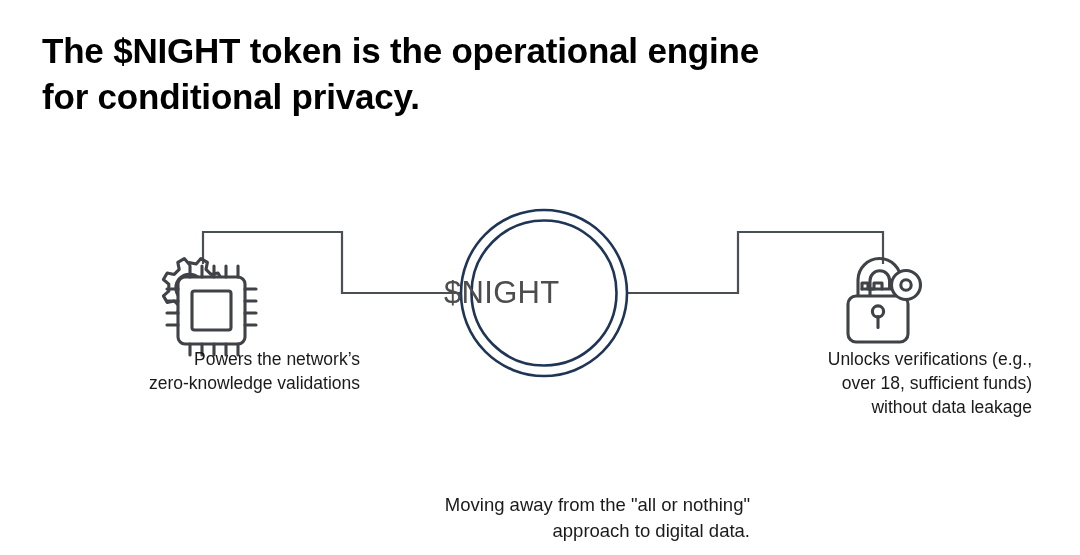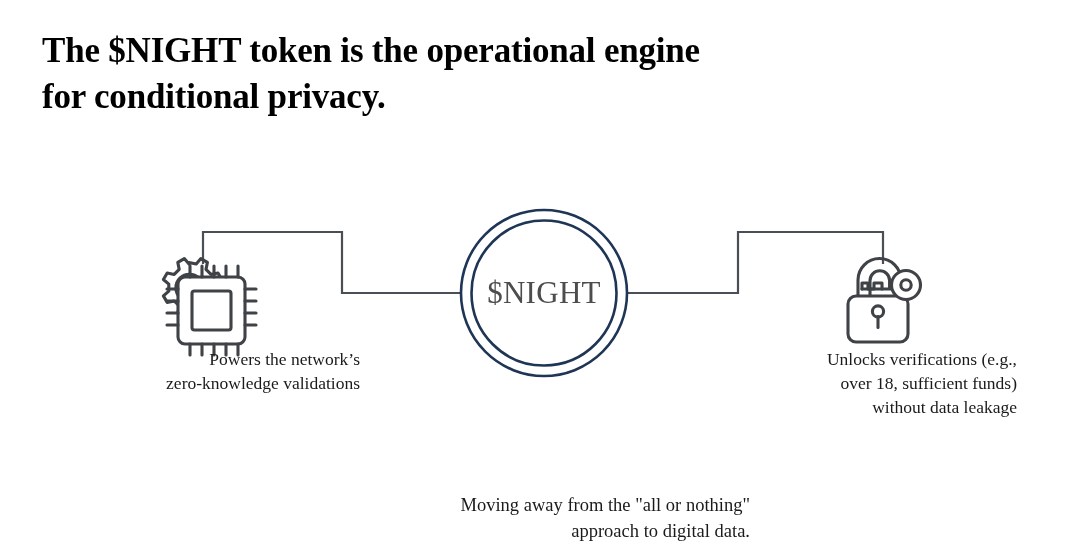--- a/index.html
+++ b/index.html
@@ -12,21 +12,20 @@
     background: #ffffff;
     font-family: "Liberation Sans", sans-serif;
     overflow: hidden;
     position: relative;
   }
   .slide {
     position: absolute;
     inset: 0;
     width: 860px;
     height: 555px;
-    font-family: Liberation Serif, serif;
   }
 
   
   .title {
     position: absolute;
     left: 42px;
     top: 28px;
     width: 900px;
     font-size: 35px;
     line-height: 46px;
@@ -46,21 +45,20 @@
     pointer-events: none;
   }
   .diagram svg { display: block; }
 
   
   .token-label {
     position: absolute;
     left: 444px;
     top: 275px;
     width: 200px;
-    text-align: center;
     font-size: 31px;
     color: #4d4d4d;
     letter-spacing: 0.3px;
     line-height: 36px;
   }
 
   
   .caption {
     position: absolute;
     text-align: right;
@@ -68,21 +66,21 @@
     line-height: 24px;
     color: #1a1a1a;
     white-space: pre-line;
   }
   .caption-left {
     left: 60px;
     top: 347px;
     width: 300px;
   }
   .caption-right {
-    left: 727px;
+    left: 742px;
     top: 347px;
     width: 290px;
   }
   .caption-bottom {
     left: 330px;
     top: 492px;
     width: 420px;
     font-size: 18.5px;
     line-height: 26px;
   }

